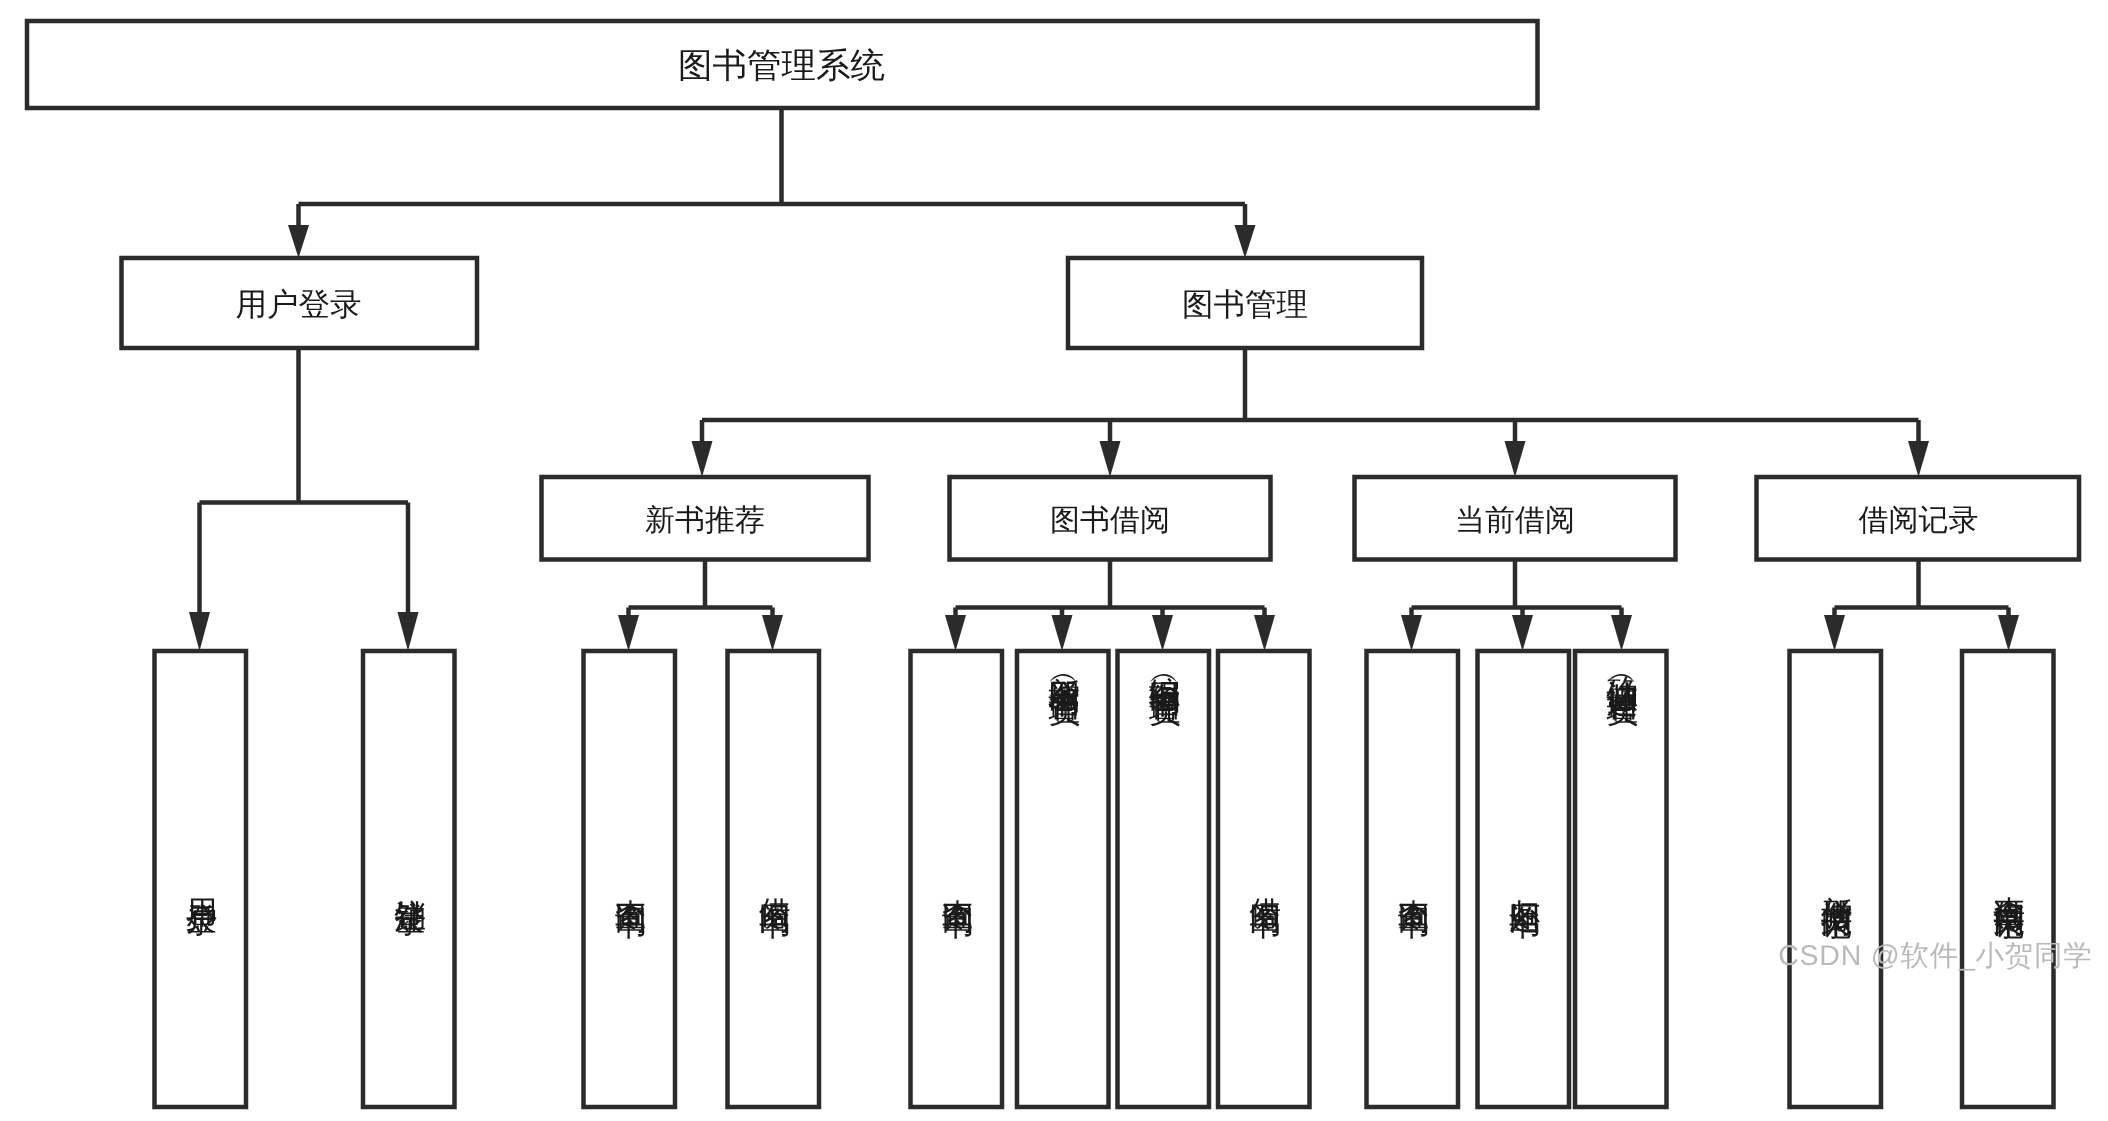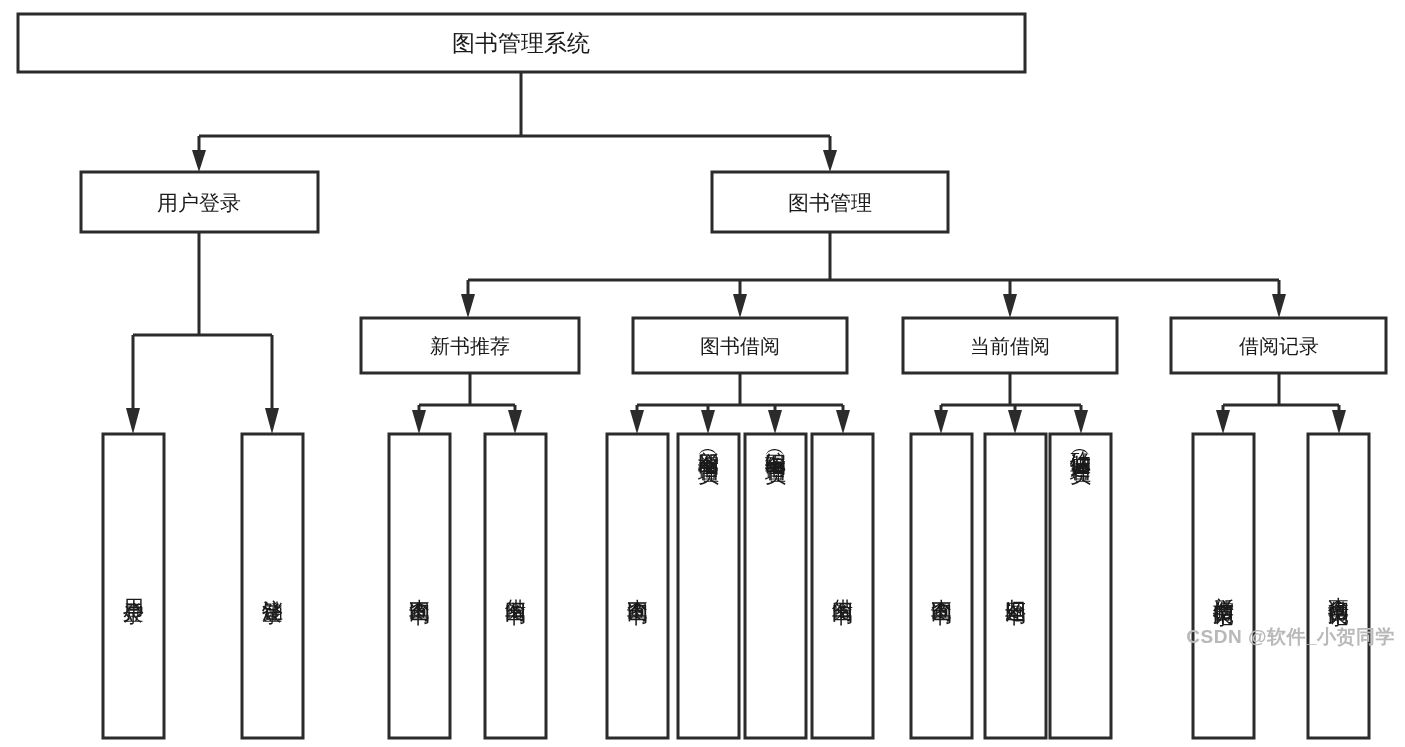--- a/index.html
+++ b/index.html
@@ -53,21 +53,20 @@
   }
   .watermark{
     position:absolute;
     right:10px;
     bottom:4px;
     font-family:"Liberation Sans","DejaVu Sans",sans-serif;
     font-size:19px;
     color:#b9b9b9;
     letter-spacing:0.5px;
     white-space:nowrap;
-    font-weight:bold;
   }
 </style>
 </head>
 <body>
 
 <div id="stage">
 
   <svg id="diagram" viewBox="0 0 1405 747">
     <defs>
       <marker id="arrow" viewBox="0 0 12 12" refX="6" refY="11" markerWidth="7" markerHeight="11" orient="auto-start-reverse" markerUnits="userSpaceOnUse">

